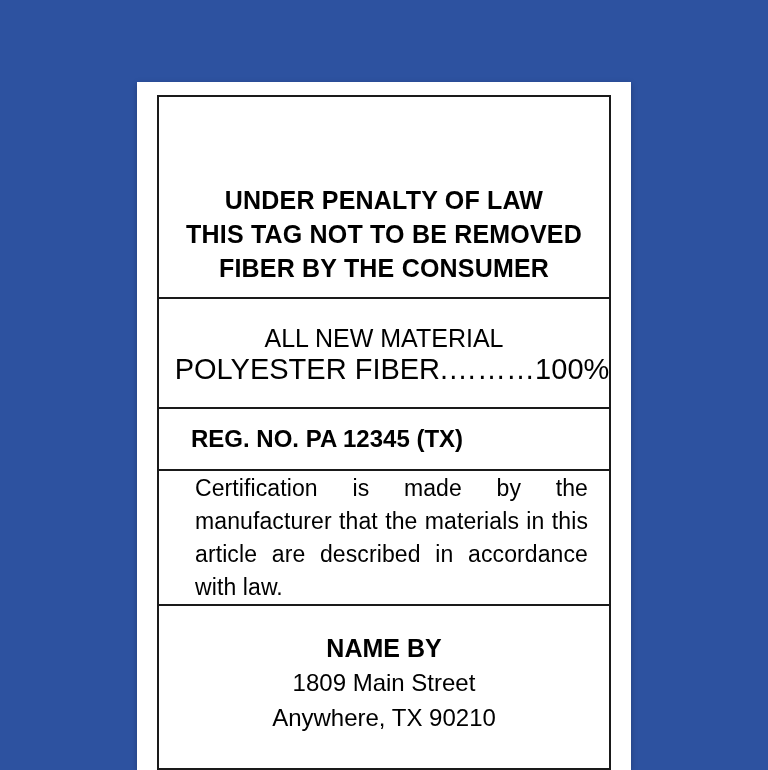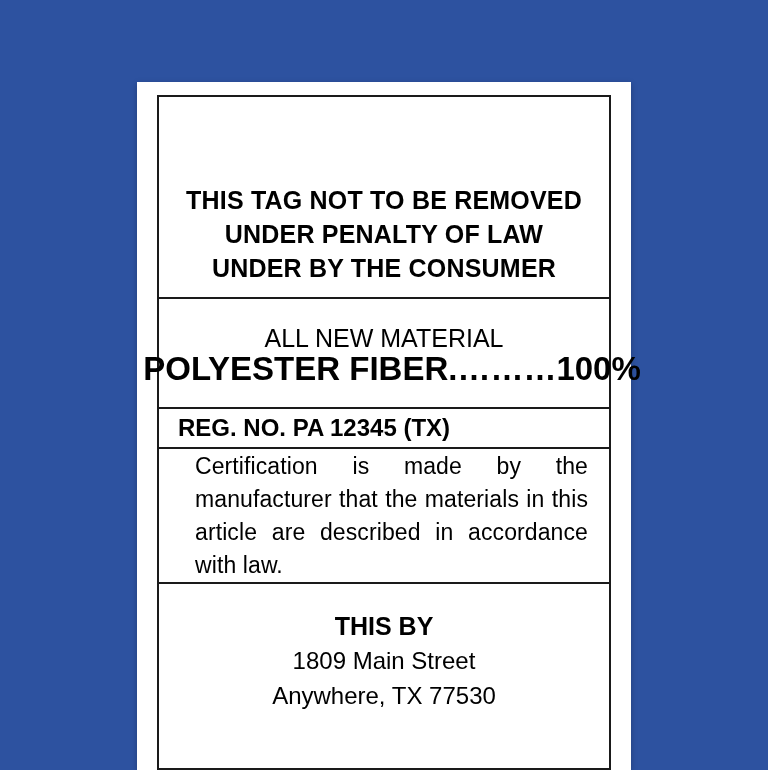--- a/index.html
+++ b/index.html
@@ -83,35 +83,35 @@
     line-height: 30px;
     text-align: center;
   }
   .material-consisting {
     font-weight: bold;
     font-size: 19px;
     line-height: 24px;
     text-align: center;
   }
   .material-fiber {
-    font-weight: bold;
-    font-size: 33px;
+    font-weight: normal;
+    font-size: 29px;
     line-height: 32px;
     text-align: center;
     white-space: nowrap;
     margin-left: 16px;
   }
 
   
   .sec-reg {
-    height: 40px;
+    height: 62px;
     display: flex;
     align-items: center;
     justify-content: flex-start;
-    padding-left: 19px;
+    padding-left: 32px;
   }
   .reg-text {
     font-weight: bold;
     font-size: 24px;
     line-height: 28px;
   }
 
   
   .sec-cert {
     height: 135px;
@@ -159,38 +159,38 @@
 </head>
 <body>
 
 <div class="page">
 
   <div class="sheet"></div>
 
   <div class="tag">
 
     <div class="section sec-penalty">
+      <div class="penalty-line">UNDER PENALTY OF LAW</div>
       <div class="penalty-line">THIS TAG NOT TO BE REMOVED</div>
-      <div class="penalty-line">UNDER PENALTY OF LAW</div>
-      <div class="penalty-line">UNDER BY THE CONSUMER</div>
+      <div class="penalty-line">FIBER BY THE CONSUMER</div>
     </div>
 
     <div class="section sec-material">
       <div class="material-title">ALL NEW MATERIAL</div>
       <div class="material-fiber">POLYESTER  FIBER.………100%</div>
     </div>
 
     <div class="section sec-reg">
       <div class="reg-text">REG. NO. PA 12345 (TX)</div>
     </div>
 
     <div class="section sec-cert">
       <div class="cert-text">Certification is made by the manufacturer that the materials in this article are described in accordance with law.</div>
     </div>
 
     <div class="section sec-made last">
-      <div class="made-by">THIS BY</div>
+      <div class="made-by">NAME BY</div>
       <div class="address-line">1809 Main Street</div>
-      <div class="address-line">Anywhere, TX 77530</div>
+      <div class="address-line">Anywhere, TX 90210</div>
     </div>
 
   </div>
 </div>
 
 </body></html>

